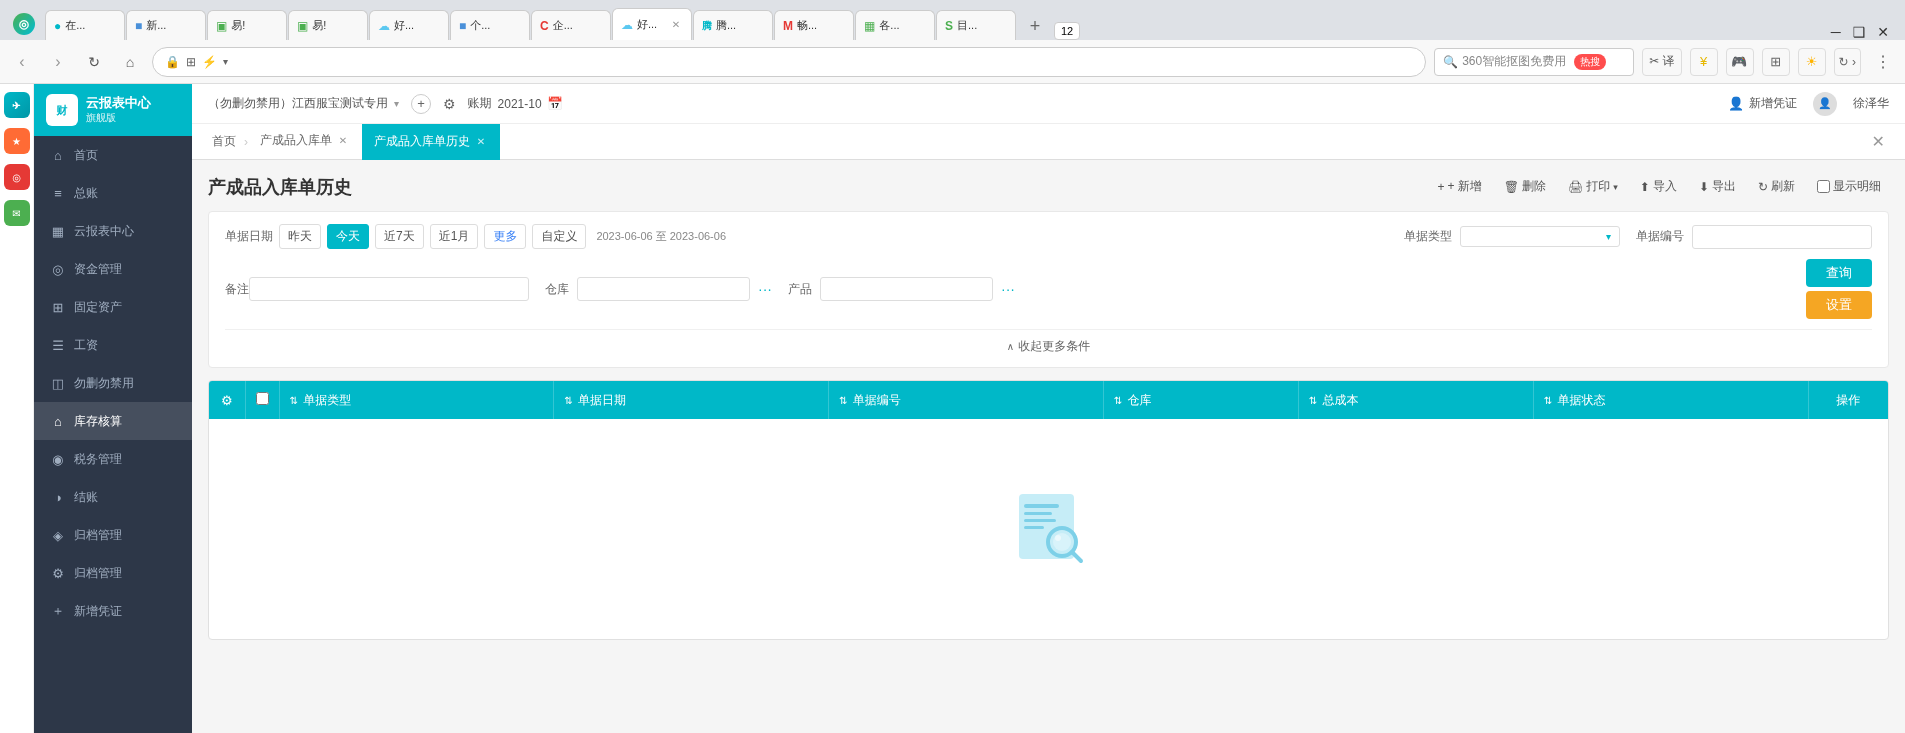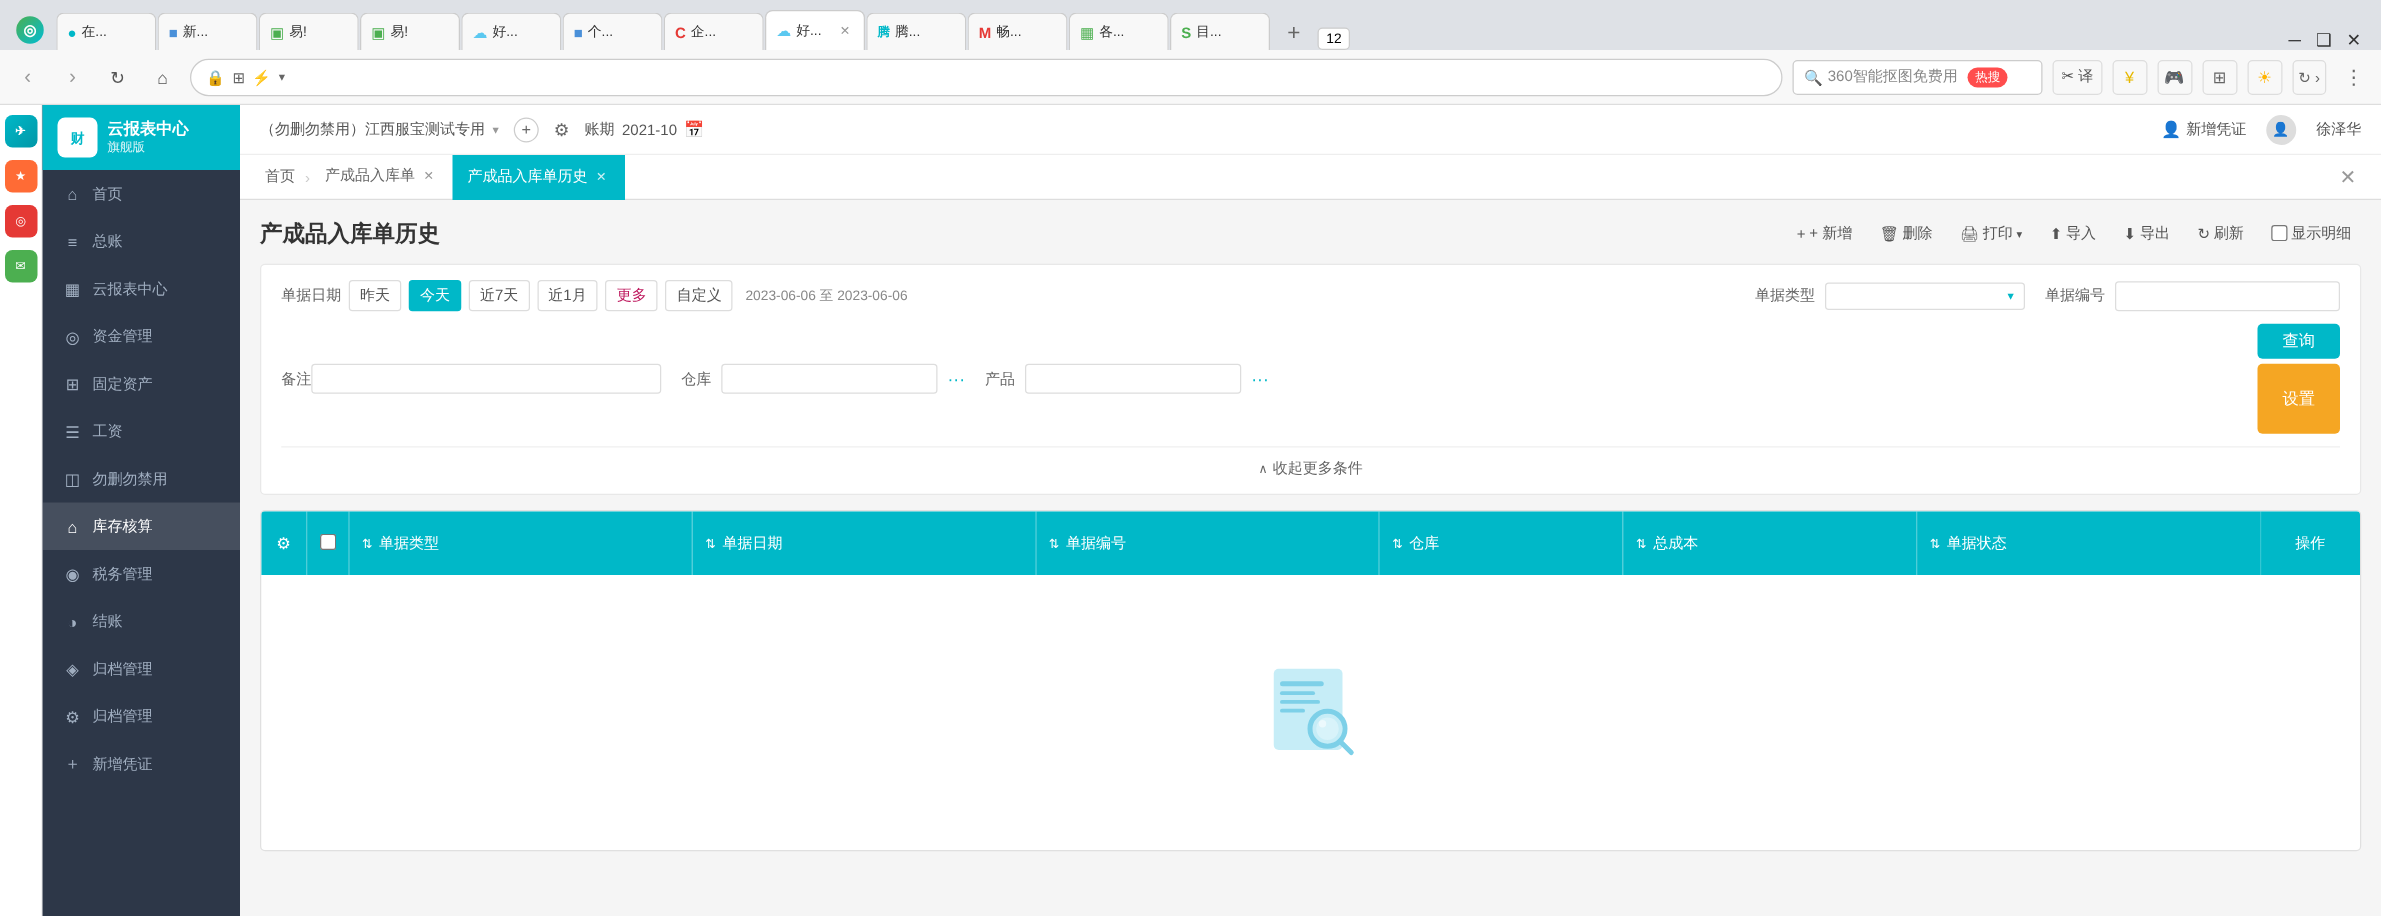--- a/index.html
+++ b/index.html
@@ -280,21 +280,21 @@
 
       <div style="background:#fff;border:1px solid #e8e8e8;border-radius:4px;padding:12px 16px;margin-bottom:12px;">
 
         <div style="display:flex;align-items:center;gap:16px;margin-bottom:10px;">
           <div style="display:flex;align-items:center;gap:6px;">
             <span style="font-size:12px;color:#666;white-space:nowrap;">单据日期</span>
             <div style="padding:3px 8px;border:1px solid #ddd;border-radius:3px;font-size:12px;cursor:pointer;color:#555;background:#fff;">昨天</div>
             <div style="padding:3px 8px;border:1px solid #00b8c8;border-radius:3px;font-size:12px;cursor:pointer;color:#fff;background:#00b8c8;">今天</div>
             <div style="padding:3px 8px;border:1px solid #ddd;border-radius:3px;font-size:12px;cursor:pointer;color:#555;background:#fff;">近7天</div>
             <div style="padding:3px 8px;border:1px solid #ddd;border-radius:3px;font-size:12px;cursor:pointer;color:#555;background:#fff;">近1月</div>
-            <div style="padding:3px 8px;border:1px solid #ddd;border-radius:3px;font-size:12px;cursor:pointer;color:#be185d;background:#fff;">更多</div>
+            <div style="padding:3px 8px;border:1px solid #ddd;border-radius:3px;font-size:12px;cursor:pointer;color:#3b82f6;background:#fff;">更多</div>
             <div style="padding:3px 8px;border:1px solid #ddd;border-radius:3px;font-size:12px;cursor:pointer;color:#555;background:#fff;">自定义</div>
             <span style="font-size:11px;color:#888;margin-left:4px;">2023-06-06 至 2023-06-06</span>
           </div>
 
           <div style="margin-left:auto;display:flex;align-items:center;gap:8px;">
             <span style="font-size:12px;color:#666;white-space:nowrap;">单据类型</span>
             <div style="display:flex;align-items:center;border:1px solid #ddd;border-radius:3px;padding:4px 8px;min-width:160px;background:#fff;cursor:pointer;gap:4px;font-size:12px;color:#333;">
               <span style="flex:1;"></span>
               <span style="color:#00b8c8;font-size:10px;">▾</span>
             </div>
@@ -319,21 +319,21 @@
           </div>
 
           <div style="display:flex;align-items:center;gap:8px;">
             <span style="font-size:12px;color:#666;white-space:nowrap;">产品</span>
             <input type="text" style="border: 1px solid rgb(221, 221, 221); border-radius: 3px; padding: 4px 8px; min-width: 120px; font-size: 12px; outline: none;">
             <span style="color:#00b8c8;font-size:14px;cursor:pointer;">···</span>
           </div>
 
           <div style="margin-left:auto;display:flex;flex-direction:column;gap:4px;">
             <button style="background:#00b8c8;color:#fff;border:none;border-radius:4px;padding:5px 20px;font-size:13px;cursor:pointer;">查询</button>
-            <button style="background:#f5a623;color:#fff;border:none;border-radius:4px;padding:19px 20px;font-size:13px;cursor:pointer;">设置</button>
+            <button style="background:#f5a623;color:#fff;border:none;border-radius:4px;padding:5px 20px;font-size:13px;cursor:pointer;">设置</button>
           </div>
         </div>
 
 
         <div style="display:flex;align-items:center;justify-content:center;border-top:1px solid #f0f0f0;padding-top:8px;">
           <div style="display:flex;align-items:center;gap:4px;font-size:12px;color:#666;cursor:pointer;">
             <span style="font-size:10px;">∧</span>
             <span>收起更多条件</span>
           </div>
         </div>
@@ -352,21 +352,21 @@
                 <span>单据类型</span>
               </th>
               <th style="padding:0 10px;font-size:12px;font-weight:normal;text-align:left;border-right:1px solid rgba(255,255,255,0.2);cursor:pointer;">
                 <span style="font-size:10px;margin-right:2px;">⇅</span>
                 <span>单据日期</span>
               </th>
               <th style="padding:0 10px;font-size:12px;font-weight:normal;text-align:left;border-right:1px solid rgba(255,255,255,0.2);cursor:pointer;">
                 <span style="font-size:10px;margin-right:2px;">⇅</span>
                 <span>单据编号</span>
               </th>
-              <th style="padding:17px 10px;font-size:12px;font-weight:normal;text-align:left;border-right:1px solid rgba(255,255,255,0.2);cursor:pointer;">
+              <th style="padding:4px 10px;font-size:12px;font-weight:normal;text-align:left;border-right:1px solid rgba(255,255,255,0.2);cursor:pointer;">
                 <span style="font-size:10px;margin-right:2px;">⇅</span>
                 <span>仓库</span>
               </th>
               <th style="padding:0 10px;font-size:12px;font-weight:normal;text-align:left;border-right:1px solid rgba(255,255,255,0.2);cursor:pointer;">
                 <span style="font-size:10px;margin-right:2px;">⇅</span>
                 <span>总成本</span>
               </th>
               <th style="padding:0 10px;font-size:12px;font-weight:normal;text-align:left;border-right:1px solid rgba(255,255,255,0.2);cursor:pointer;">
                 <span style="font-size:10px;margin-right:2px;">⇅</span>
                 <span>单据状态</span>

